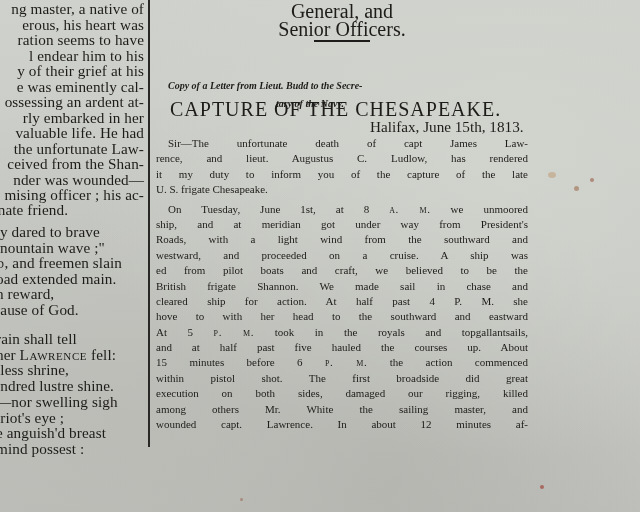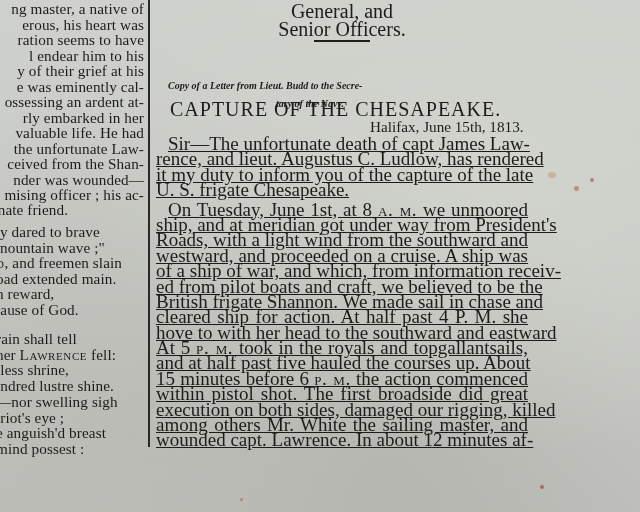--- a/index.html
+++ b/index.html
@@ -50,21 +50,21 @@
   .subhead {
     position: absolute; left: 0; width: 372px;
     font-style: italic; font-weight: bold; font-size: 10px; white-space: nowrap;
   }
   .dateline {
     position: absolute; top: 118px; left: 214px;
     font-size: 15.2px; white-space: nowrap;
   }
   .body-text {
     position: absolute; top: 136px; left: 0; width: 372px;
-    font-size: 19px; line-height: 15.4px; text-decoration: underline;
+    font-size: 11px; line-height: 15.4px;
   }
   .body-text .line {
     display: block; height: 15.4px; white-space: nowrap;
     text-align: justify; text-align-last: justify;
   }
   .body-text .line.last { text-align-last: left; }
   .body-text .line.indent { padding-left: 12px; }
   .body-text .gap { height: 4px; }
 
   
@@ -138,21 +138,20 @@
     <div class="body-text">
       <span class="line indent">Sir—The unfortunate death of capt James Law-</span>
       <span class="line">rence, and lieut. Augustus C. Ludlow, has rendered</span>
       <span class="line">it my duty to inform you of the capture of the late</span>
       <span class="line last">U. S. frigate Chesapeake.</span>
       <div class="gap"></div>
       <span class="line indent">On Tuesday, June 1st, at 8 <span class="smallcaps">a. m.</span> we unmoored</span>
       <span class="line">ship, and at meridian got under way from President's</span>
       <span class="line">Roads, with a light wind from the southward and</span>
       <span class="line">westward, and proceeded on a cruise. A ship was</span>
-      <span class="line">of a ship of war, and which, from information receiv-</span>
       <span class="line">ed from pilot boats and craft, we believed to be the</span>
       <span class="line">British frigate Shannon. We made sail in chase and</span>
       <span class="line">cleared ship for action. At half past 4 P. M. she</span>
       <span class="line">hove to with her head to the southward and eastward</span>
       <span class="line">At 5 <span class="smallcaps">p. m.</span> took in the royals and topgallantsails,</span>
       <span class="line">and at half past five hauled the courses up. About</span>
       <span class="line">15 minutes before 6 <span class="smallcaps">p. m.</span> the action commenced</span>
       <span class="line">within pistol shot. The first broadside did great</span>
       <span class="line">execution on both sides, damaged our rigging, killed</span>
       <span class="line">among others Mr. White the sailing master, and</span>

